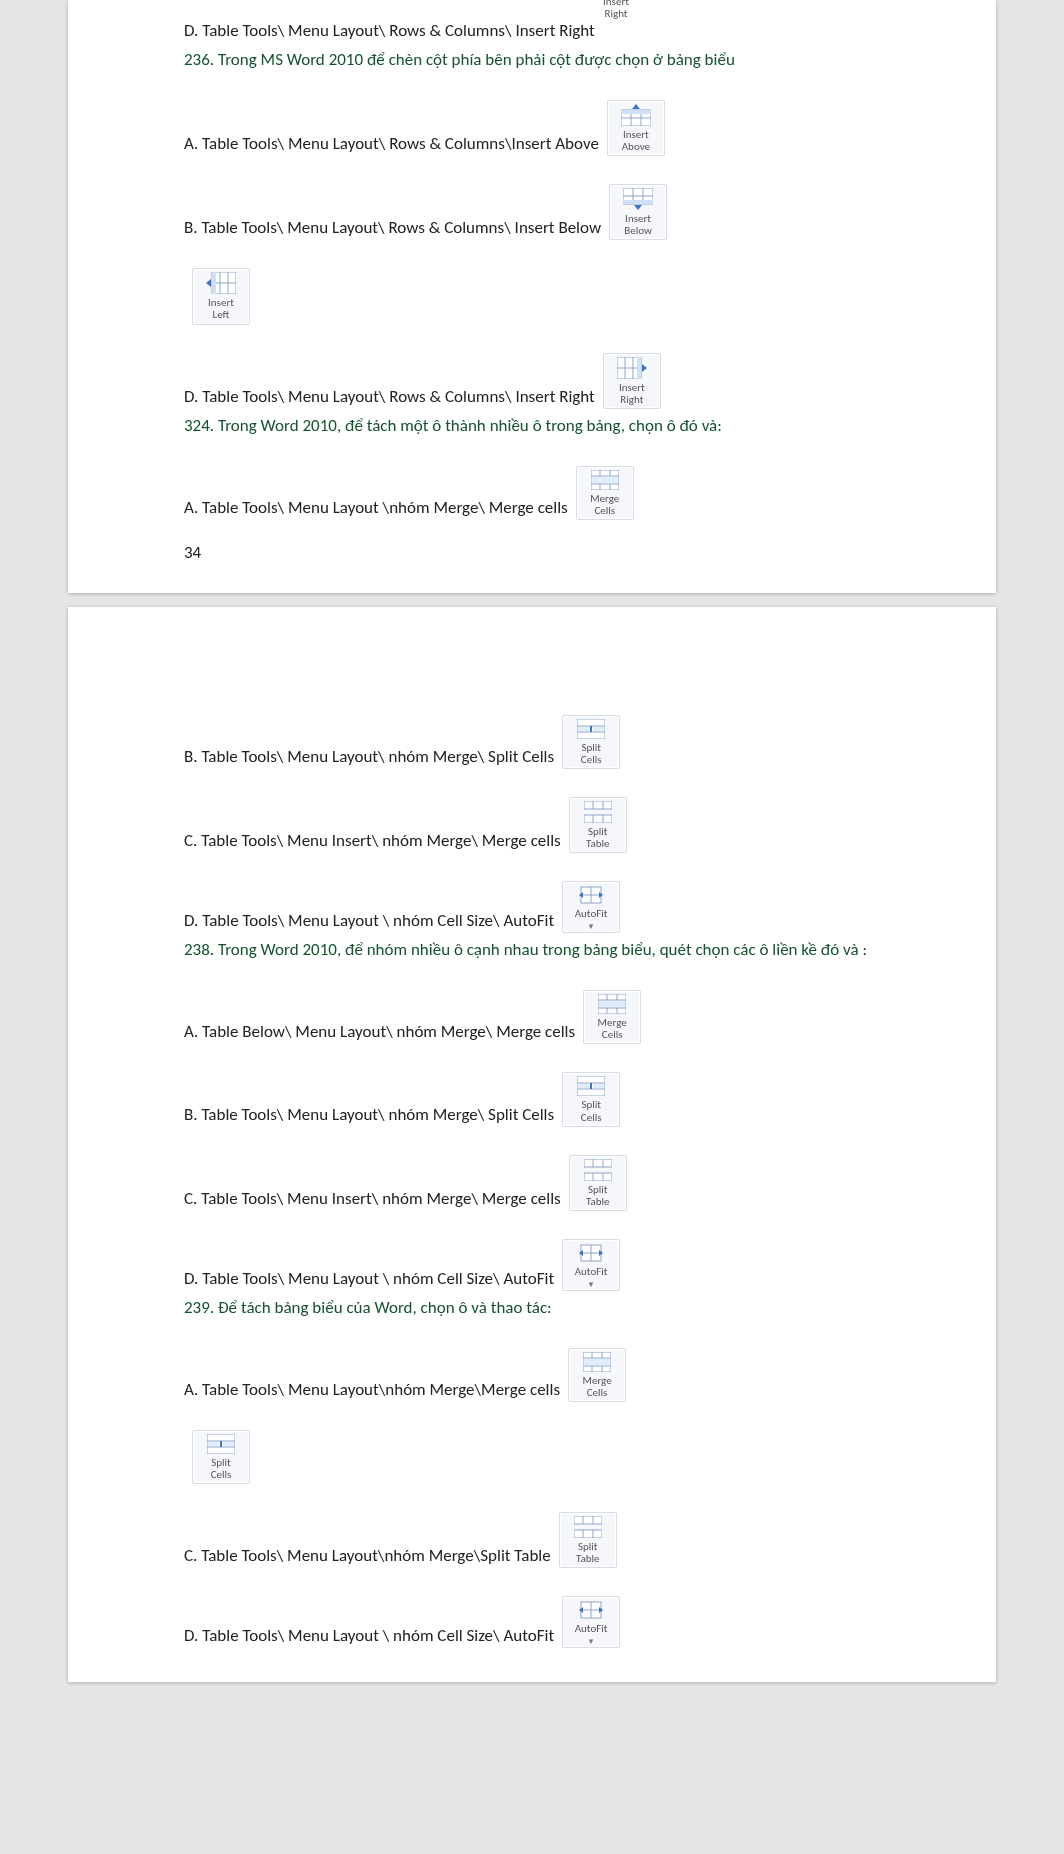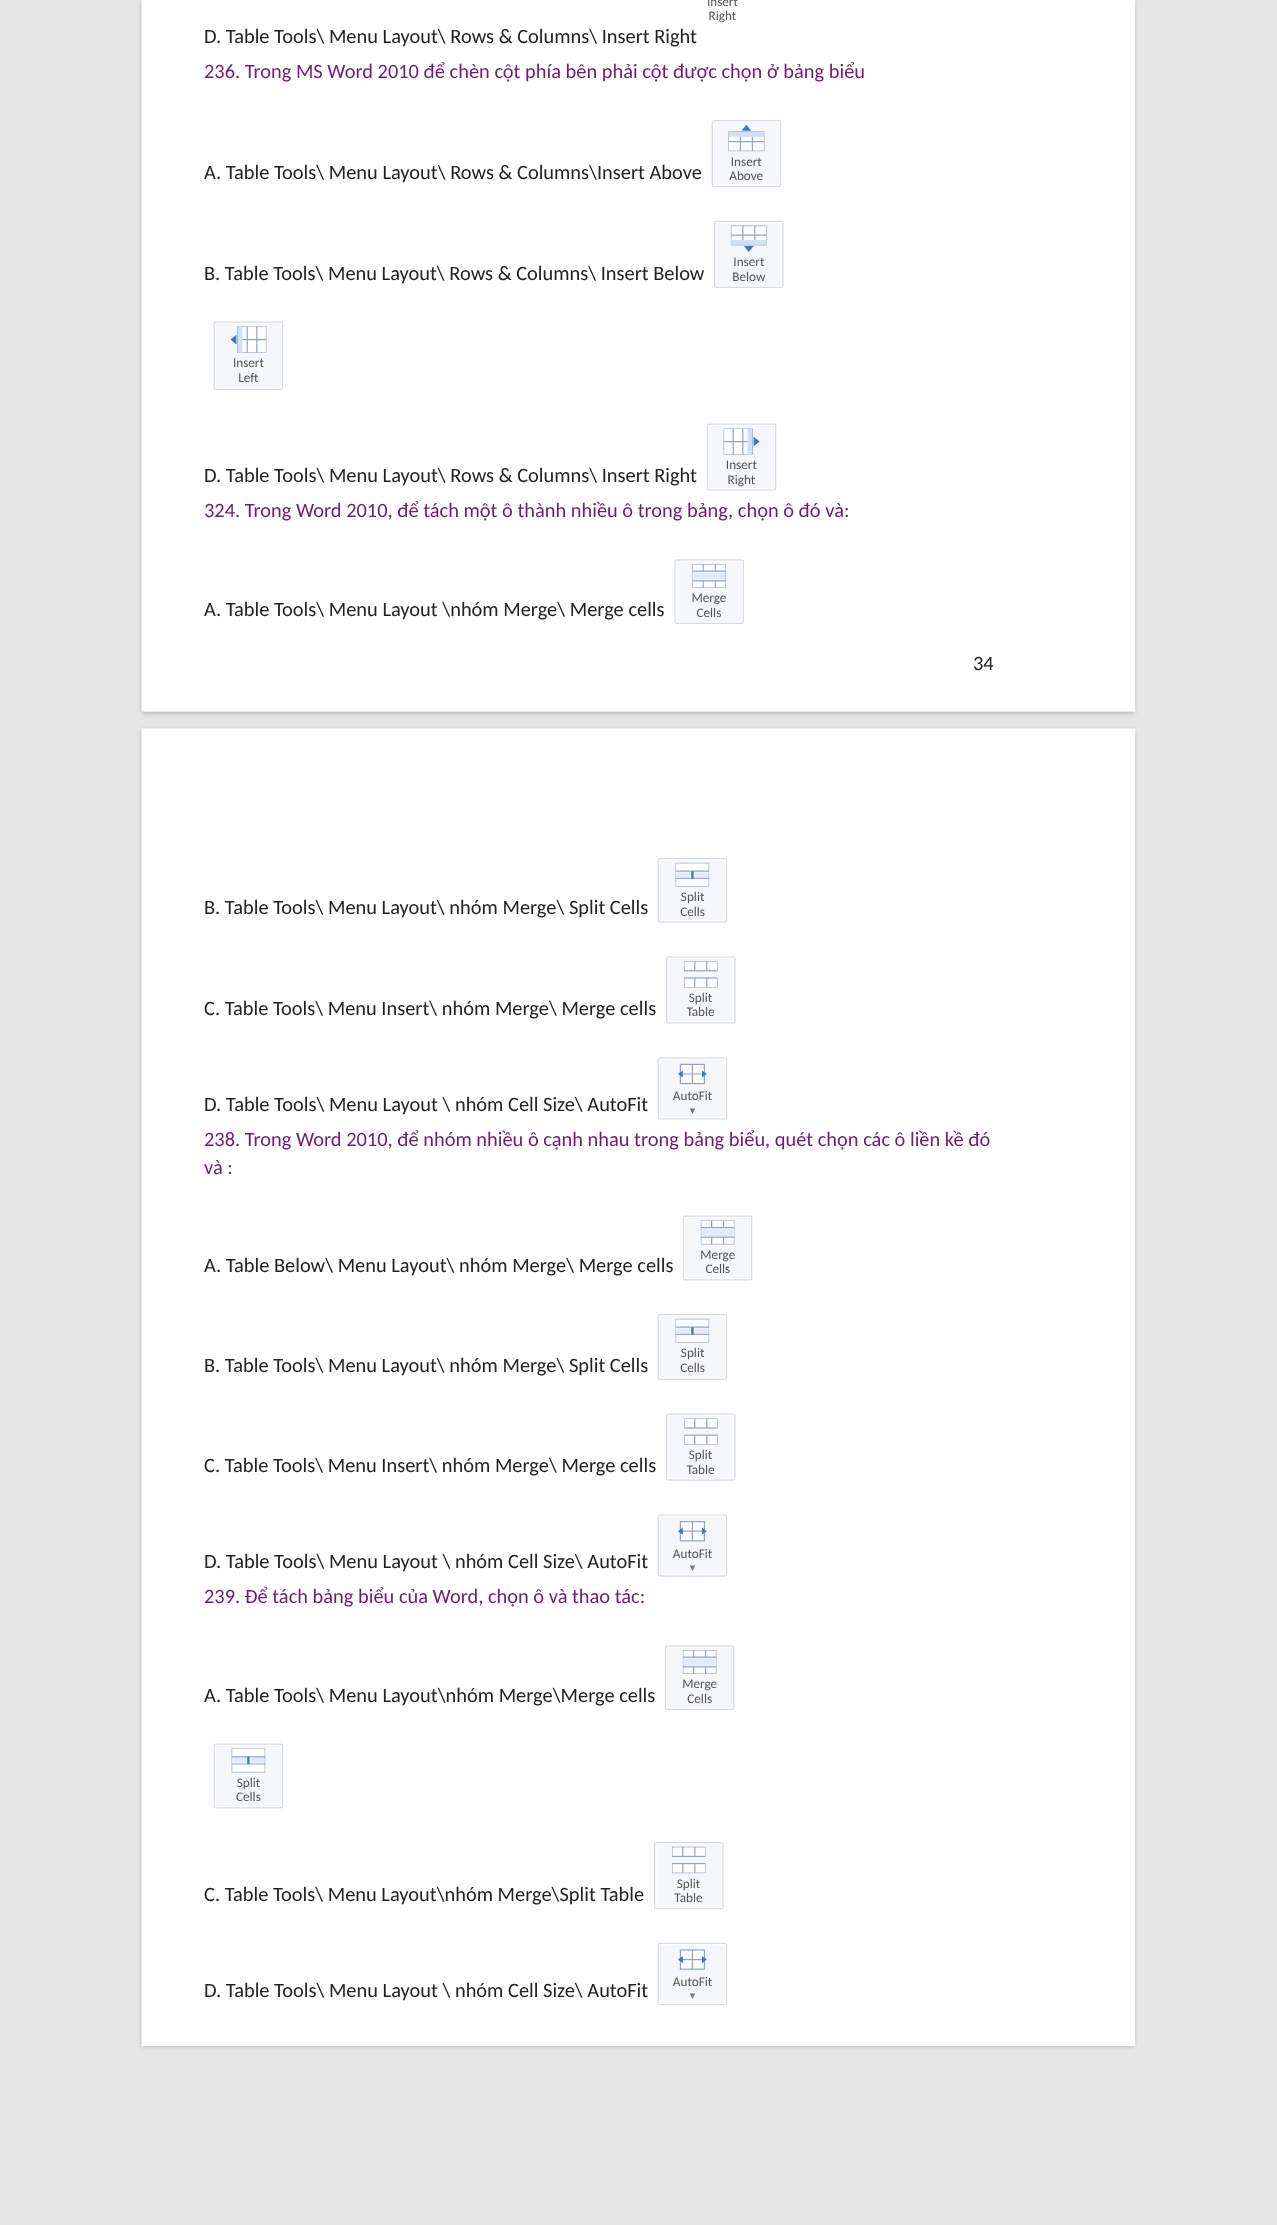--- a/index.html
+++ b/index.html
@@ -4,43 +4,43 @@
 <style>
   body {
     margin: 0;
     padding: 0;
     background: #e6e6e6;
     font-family: Calibri, Arial, sans-serif;
     font-size: 17px;
     color: #222;
   }
   .page {
-    width: 828px;
+    width: 928px;
     margin: 0 auto 14px auto;
     background: #fff;
     box-shadow: 0 1px 4px rgba(0,0,0,0.25);
-    padding: 0 110px 30px 52px;
+    padding: 0 110px 30px 116px;
     box-sizing: border-box;
     position: relative;
   }
   .page.first { padding-top: 0; }
   .page.second { padding-top: 80px; }
   .row {
     display: flex;
     align-items: flex-end;
     margin-top: 28px;
   }
   .row .txt { padding-bottom: 2px; }
   .question {
-    color: #701a75;
+    color: #14532d;
     margin-top: 6px;
     line-height: 1.35;
   }
   .pagenum {
-    text-align: right;
+    text-align: left;
     font-size: 17px;
     margin-top: 22px;
     padding-right: 8px;
     color: #222;
   }
   
   .iconblock {
     display: inline-flex;
     flex-direction: column;
     align-items: center;

